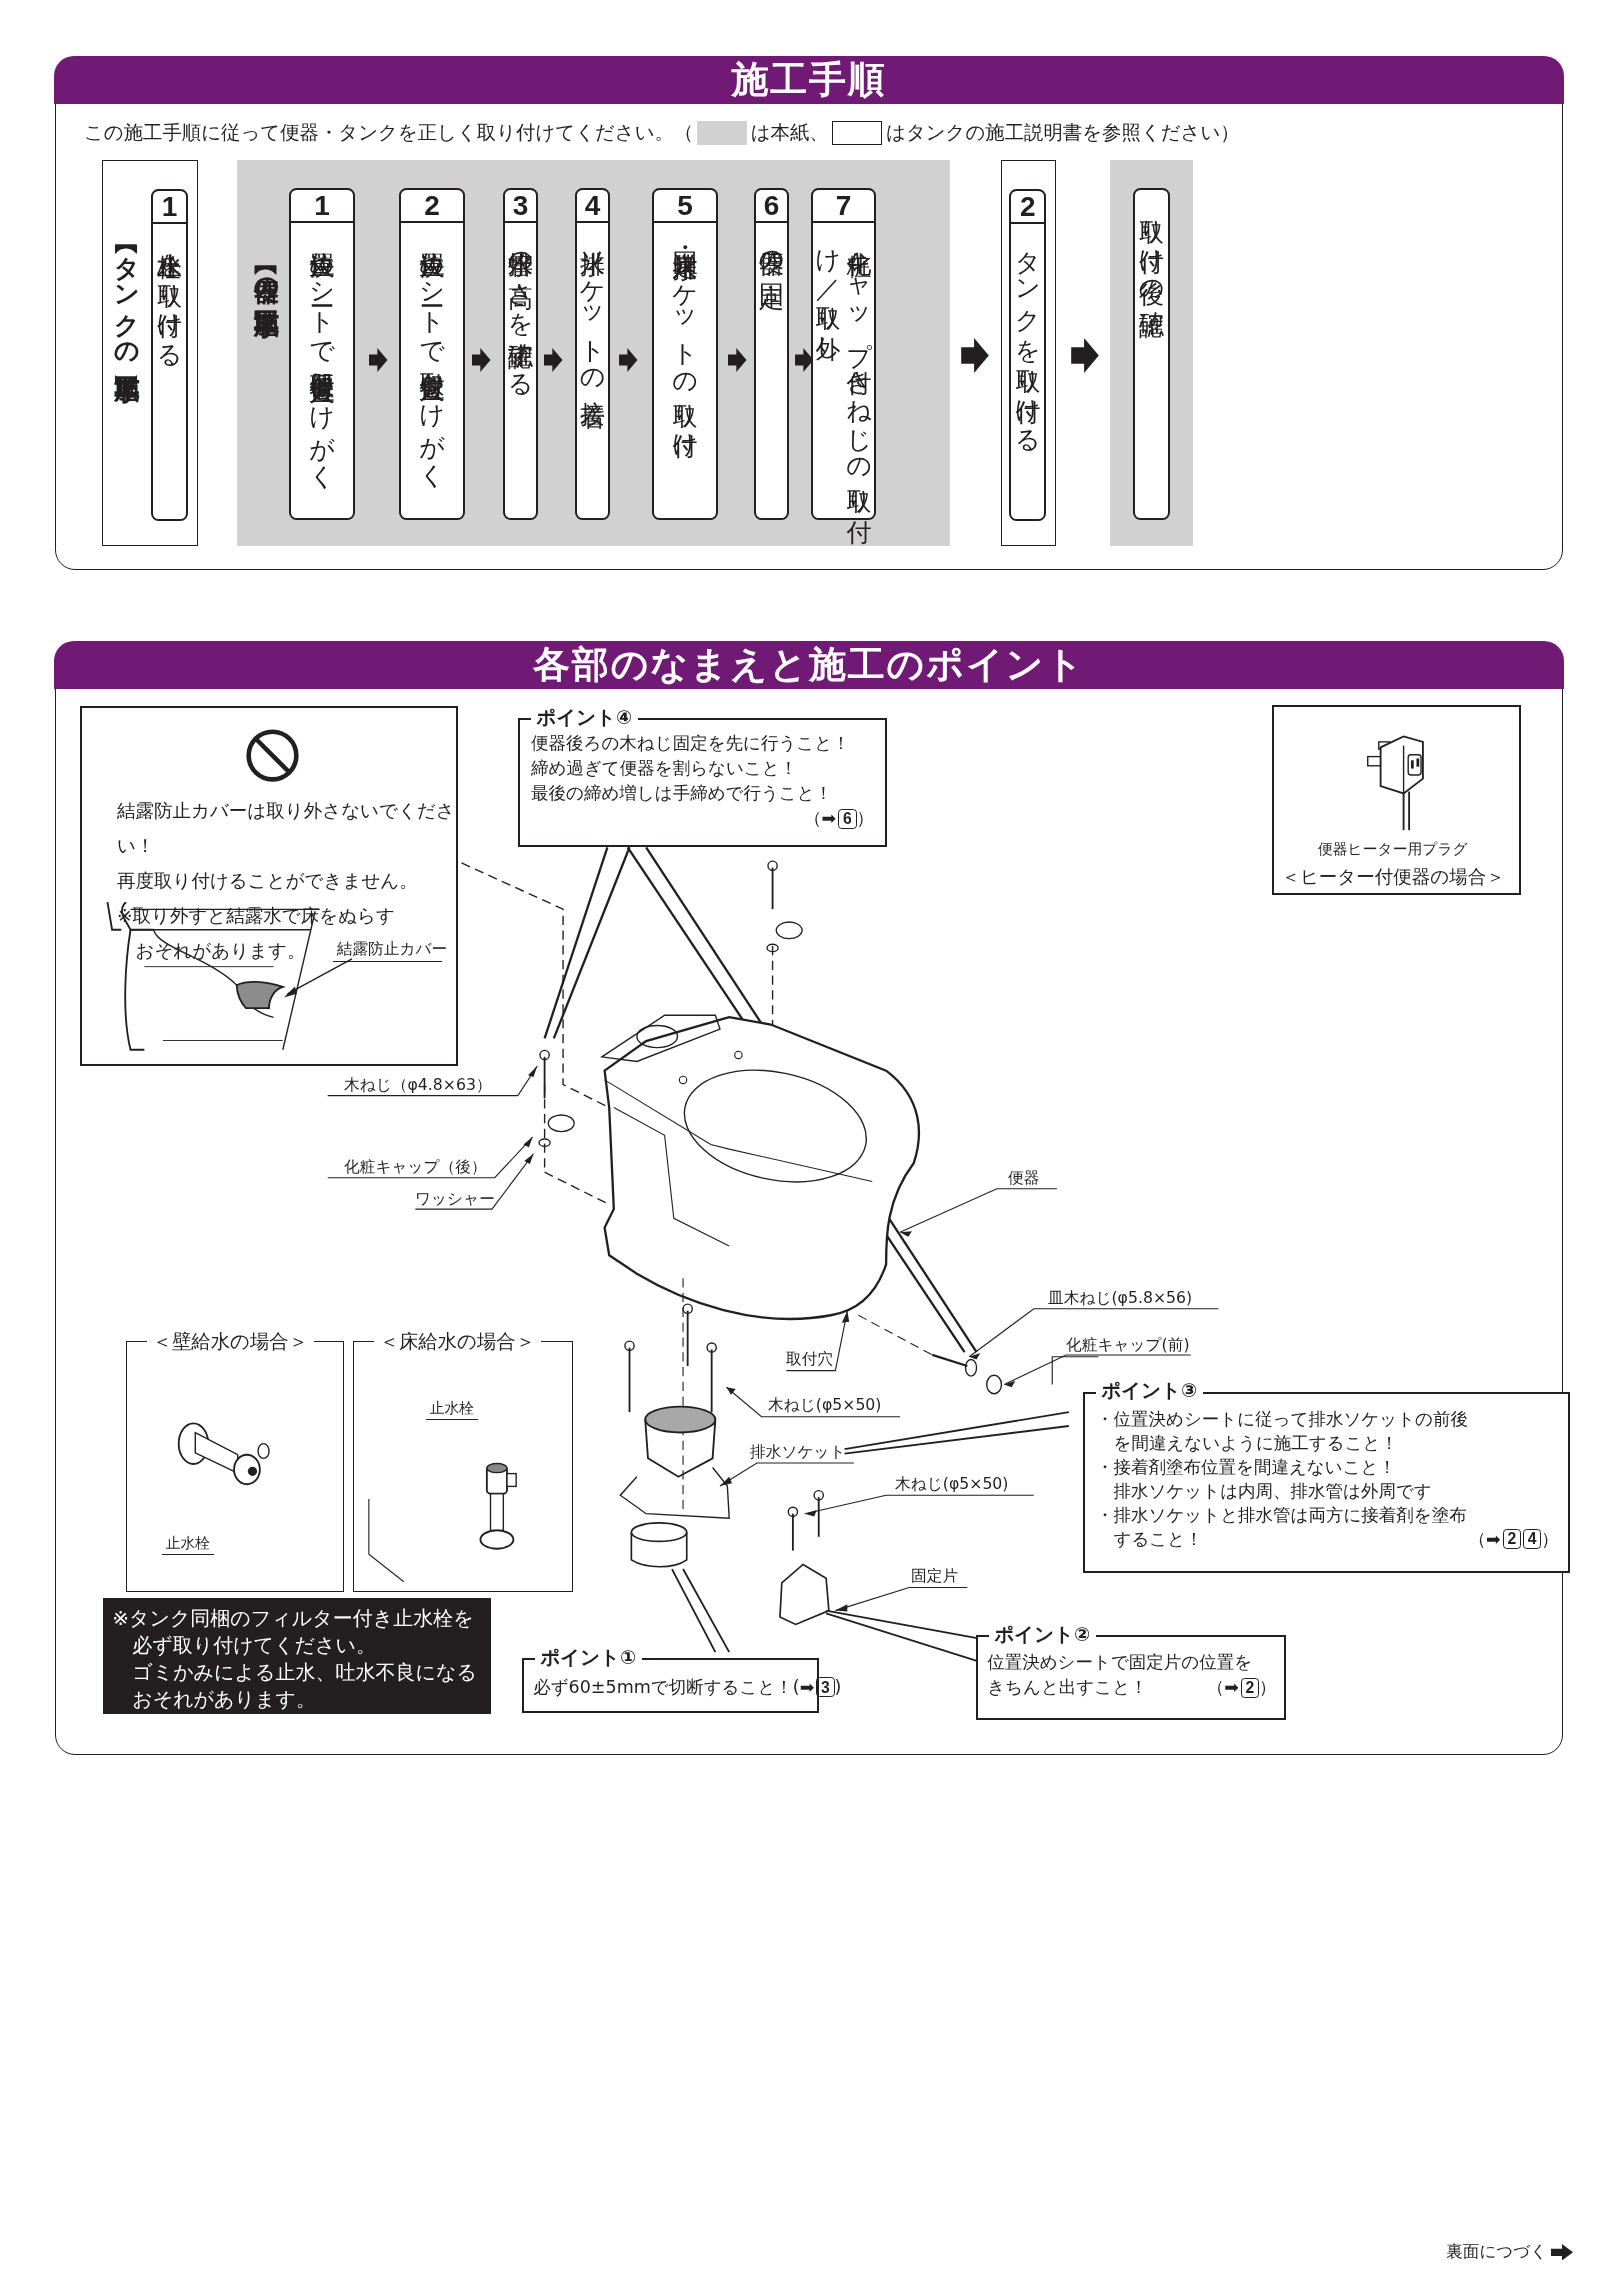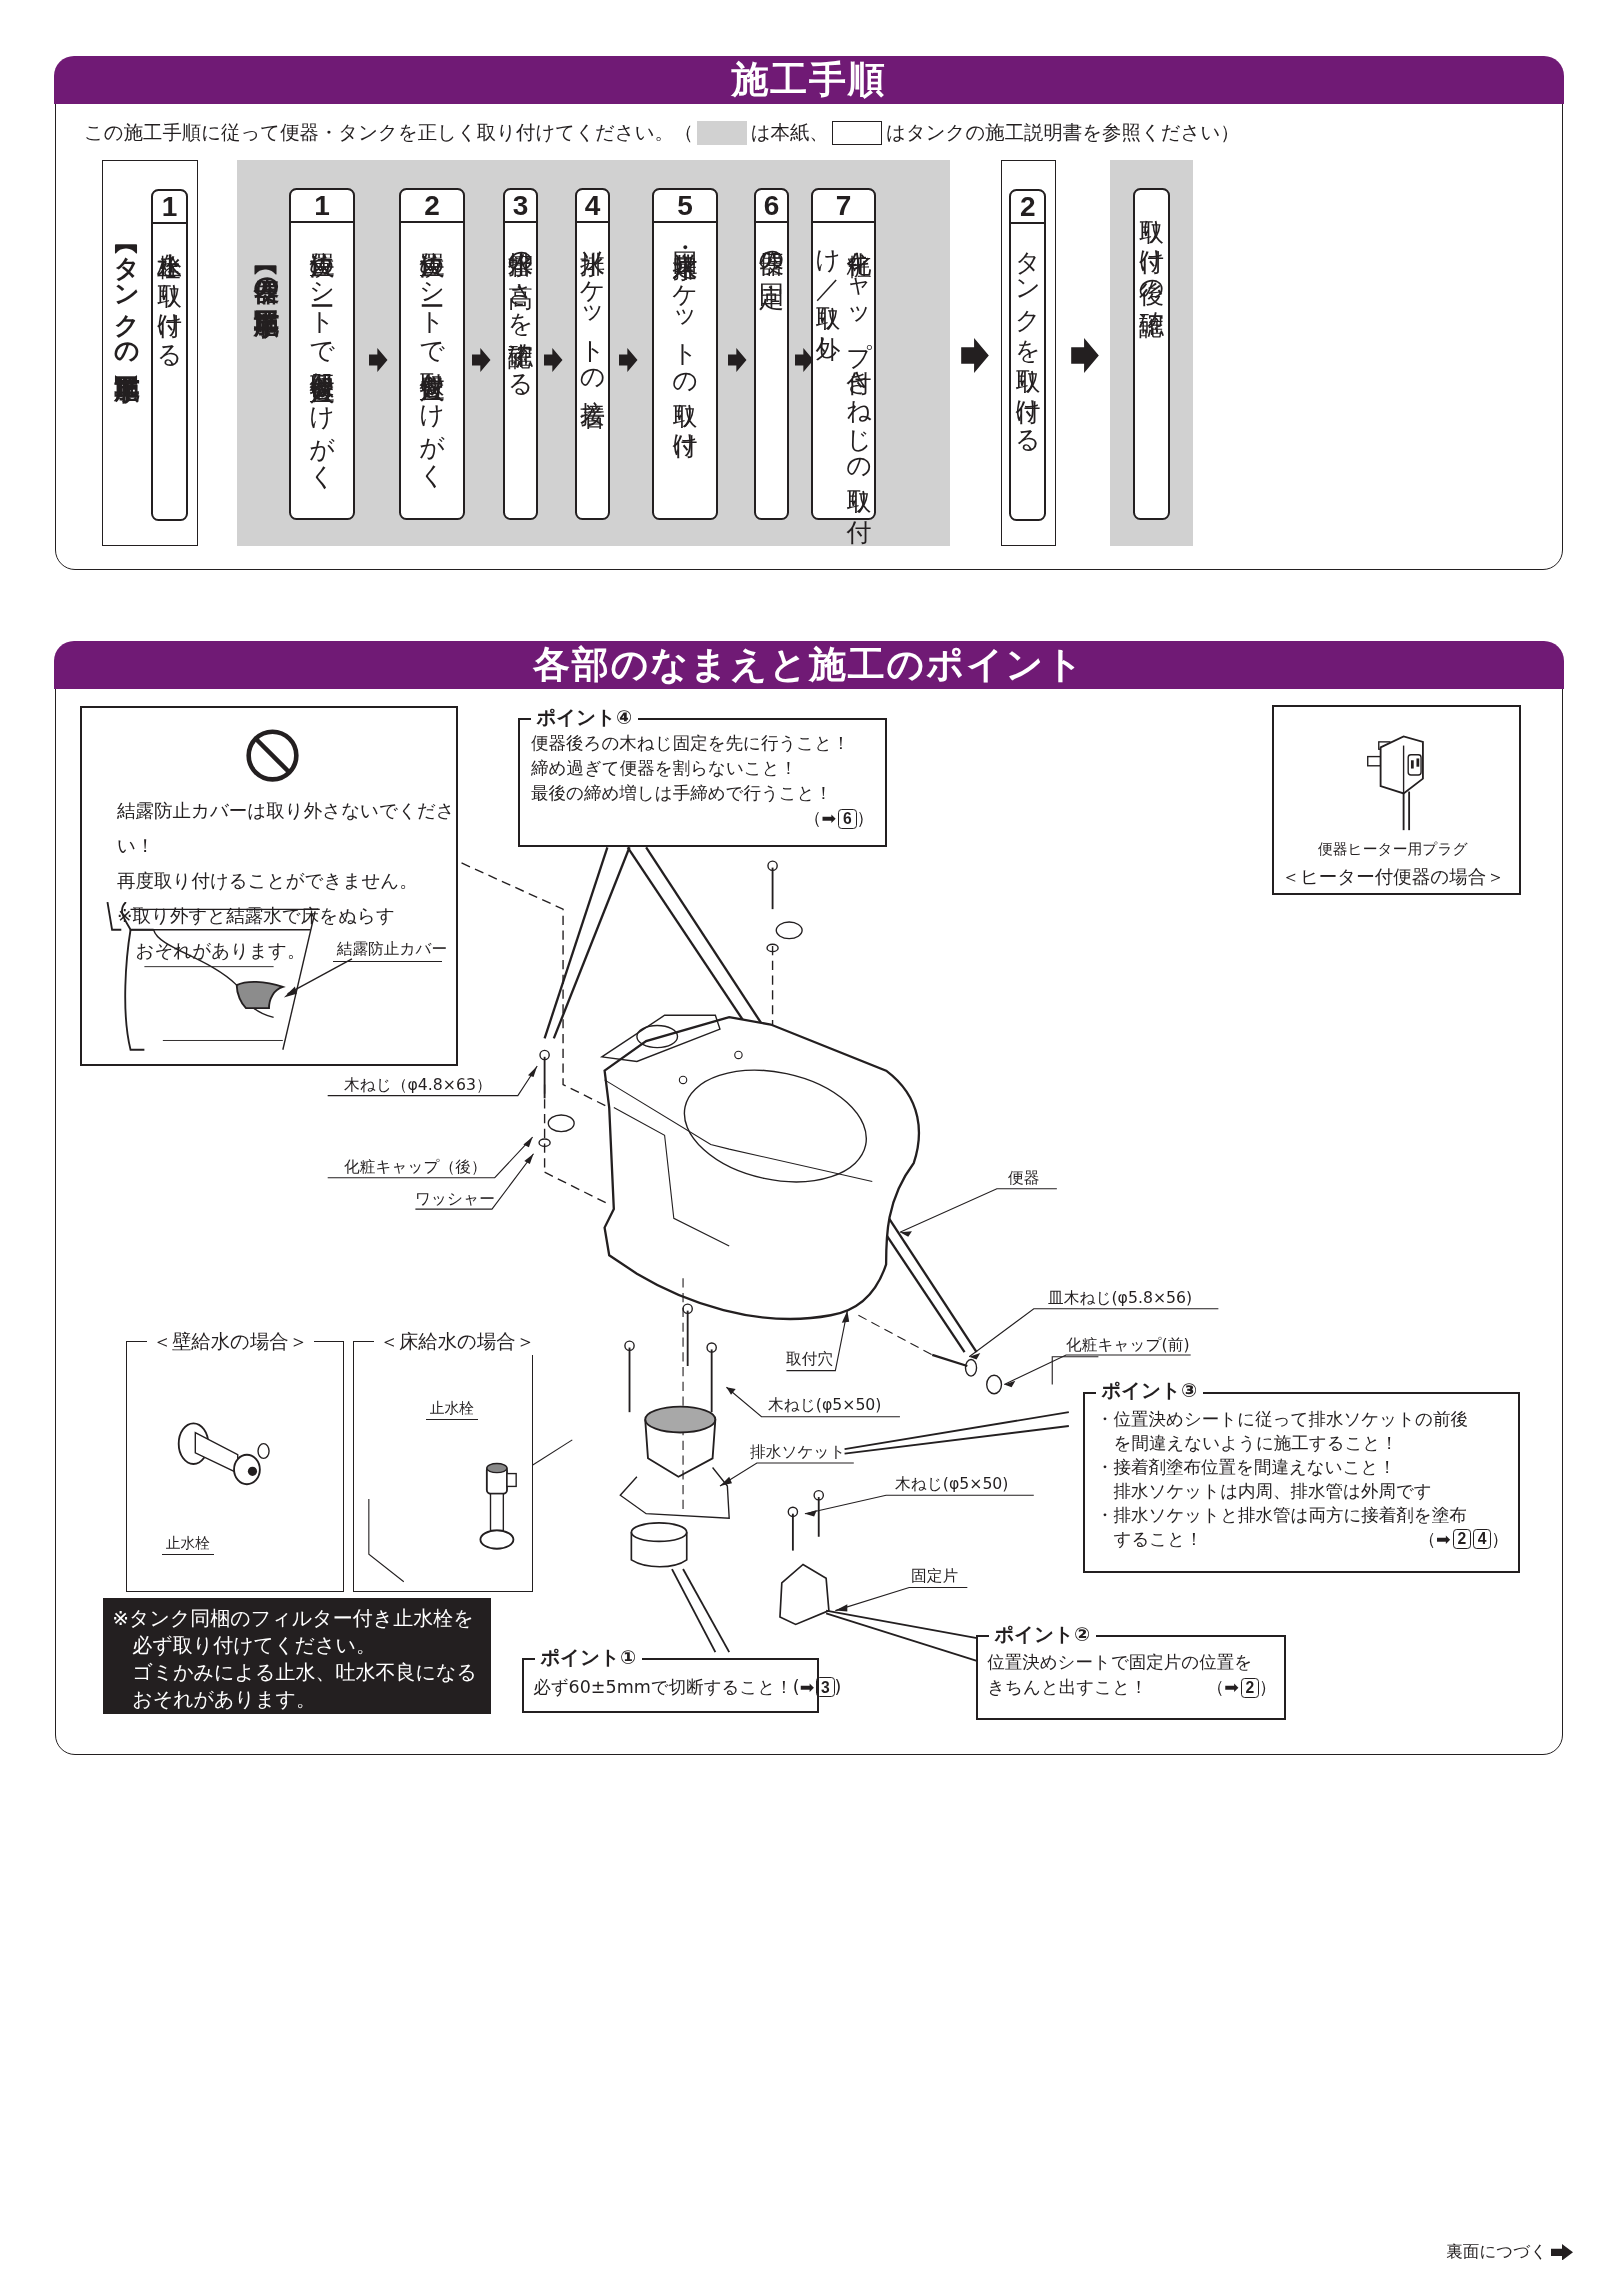--- a/index.html
+++ b/index.html
@@ -300,21 +300,21 @@
 <div class="abs small" style="left:415px; top:1189px;">ワッシャー</div>
 <div class="abs small" style="left:1008px; top:1168px;">便器</div>
 <div class="abs small" style="left:1048px; top:1288px;">皿木ねじ(φ5.8×56)</div>
 <div class="abs small" style="left:1066px; top:1335px;">化粧キャップ(前)</div>
 <div class="abs small" style="left:786px; top:1349px;">取付穴</div>
 <div class="abs small" style="left:768px; top:1395px;">木ねじ(φ5×50)</div>
 <div class="abs small" style="left:750px; top:1442px;">排水ソケット</div>
 <div class="abs small" style="left:895px; top:1474px;">木ねじ(φ5×50)</div>
 <div class="abs small" style="left:911px; top:1566px;">固定片</div>
 
-<div class="point-box" style="left:1083px; top:1392px; width:437px; height:181px; font-size:17.5px; line-height:24px; padding:13px 9.2px 5.5px 11px;">
+<div class="point-box" style="left:1083px; top:1392px; width:487px; height:181px; font-size:17.5px; line-height:24px; padding:13px 9.2px 5.5px 11px;">
   <div class="point-title">ポイント③</div>
   <div>・位置決めシートに従って排水ソケットの前後</div>
   <div>　を間違えないように施工すること！</div>
   <div>・接着剤塗布位置を間違えないこと！</div>
   <div>　排水ソケットは内周、排水管は外周です</div>
   <div>・排水ソケットと排水管は両方に接着剤を塗布</div>
   <div style="display:flex; justify-content:space-between;">
     <span>　すること！</span>
     <span class="ref">（<span>➡</span><span class="ref-num">2</span><span class="ref-num">4</span>）</span>
   </div>
@@ -325,21 +325,21 @@
   <svg class="abs" style="left:46px; top:74px;" width="111" height="83" viewBox="0 0 120 90">
     <ellipse cx="22" cy="30" rx="16" ry="22" fill="#fff" stroke="#231f20" stroke-width="2"></ellipse>
     <path d="M24 18 L70 42 L70 62 L24 40 Z" fill="#fff" stroke="#231f20" stroke-width="1.5"></path>
     <ellipse cx="80" cy="58" rx="14" ry="16" fill="#fff" stroke="#231f20" stroke-width="2"></ellipse>
     <circle cx="86" cy="60" r="5" fill="#231f20"></circle>
     <ellipse cx="98" cy="38" rx="6" ry="8" fill="#fff" stroke="#231f20" stroke-width="1.5"></ellipse>
   </svg>
   <div class="label" style="left:35px; top:192px; font-size:14.8px;">止水栓</div>
 </div>
 
-<div class="box" style="left:353px; top:1341px; width:180px; height:251px; border-width:1.8px;">
+<div class="box" style="left:353px; top:1341px; width:220px; height:251px; border-width:1.8px;">
   <div class="caption-top" style="left:20px;">＜床給水の場合＞</div>
   <div class="label" style="left:72px; top:57px; font-size:14.8px;">止水栓</div>
   <svg class="abs" style="left:120px; top:120px;" width="55" height="102" viewBox="0 0 60 110">
     <rect x="14" y="4" width="22" height="30" rx="4" fill="#fff" stroke="#231f20" stroke-width="2"></rect>
     <ellipse cx="25" cy="6" rx="11" ry="5" fill="#888" stroke="#231f20" stroke-width="1.5"></ellipse>
     <rect x="36" y="12" width="10" height="14" fill="#fff" stroke="#231f20" stroke-width="1.5"></rect>
     <rect x="18" y="34" width="14" height="40" fill="#fff" stroke="#231f20" stroke-width="1.5"></rect>
     <ellipse cx="25" cy="84" rx="18" ry="10" fill="#fff" stroke="#231f20" stroke-width="2"></ellipse>
   </svg>
   <svg class="abs" style="left:13px; top:157px;" width="46" height="92" viewBox="0 0 50 100">

